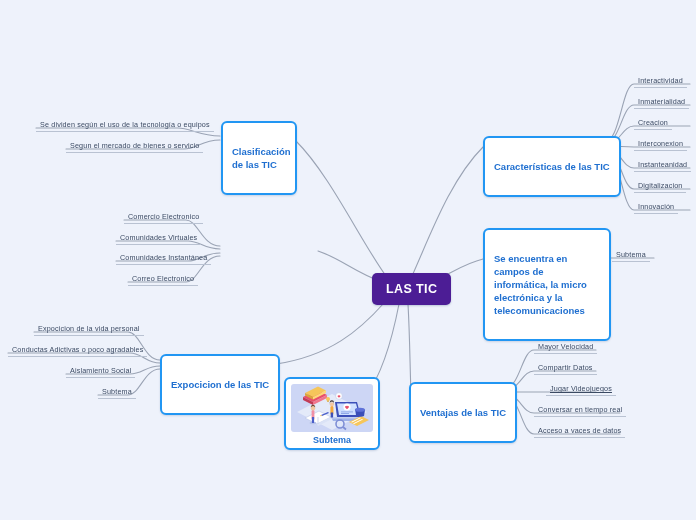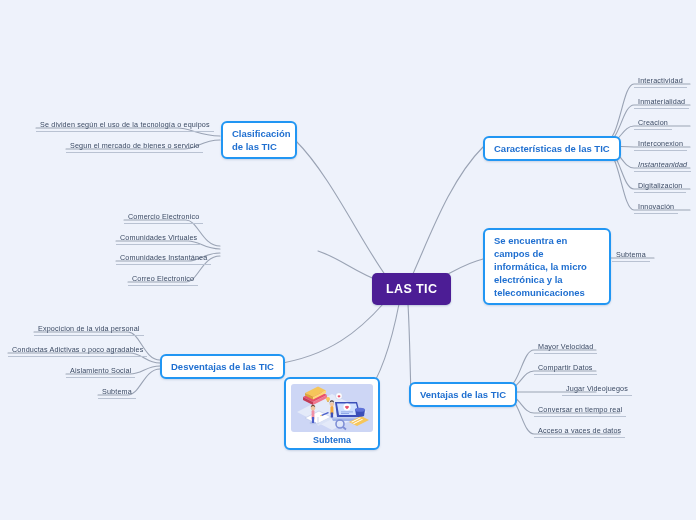--- a/index.html
+++ b/index.html
@@ -49,21 +49,21 @@
   
   .branch-node {
     position: absolute;
     background: #ffffff;
     border: 2px solid #2196f3;
     border-radius: 6px;
     color: #1f6fd0;
     font-weight: bold;
     font-size: 9.5px;
     line-height: 13px;
-    padding: 4px 9px;
+    padding: 22px 9px;
     box-shadow: 0 1px 2px rgba(40,70,120,0.18);
     z-index: 4;
     box-sizing: border-box;
   }
   .branch-node.wrap { white-space: normal; }
   .branch-node.nowrap { white-space: nowrap; }
 
   
   .leaf {
     position: absolute;
@@ -180,21 +180,21 @@
     <span>Comunidades Virtuales</span>
   </div>
   <div class="leaf left" style="left:116px; top:253px;">
     <span>Comunidades Instantánea</span>
   </div>
   <div class="leaf left" style="left:128px; top:274px;">
     <span>Correo Electronico</span>
   </div>
 
   <div class="branch-node nowrap" style="left:160px; top:354px;">
-    <span>Desventajas de las TIC</span>
+    <span>Expocicion de las TIC</span>
   </div>
   <div class="leaf left" style="left:34px; top:324px;">
     <span>Expocicion de la vida personal</span>
   </div>
   <div class="leaf left" style="left:8px; top:345px;">
     <span>Conductas Adictivas o poco agradables</span>
   </div>
   <div class="leaf left" style="left:66px; top:366px;">
     <span>Aislamiento Social</span>
   </div>
@@ -273,21 +273,21 @@
   </div>
   <div class="leaf right" style="left:634px; top:97px;">
     <span>Inmaterialidad</span>
   </div>
   <div class="leaf right" style="left:634px; top:118px;">
     <span>Creacion</span>
   </div>
   <div class="leaf right" style="left:634px; top:139px;">
     <span>Interconexion</span>
   </div>
-  <div class="leaf right" style="left:634px; top:160px;font-style:italic;">
+  <div class="leaf right" style="left:634px; top:160px;">
     <span>Instanteanidad</span>
   </div>
   <div class="leaf right" style="left:634px; top:181px;">
     <span>Digitalizacion</span>
   </div>
   <div class="leaf right" style="left:634px; top:202px;">
     <span>Innovación</span>
   </div>
 
   <div class="branch-node wrap" style="left:483px; top:228px; width:128px;">
@@ -299,21 +299,21 @@
 
   <div class="branch-node nowrap" style="left:409px; top:382px;">
     <span>Ventajas de las TIC</span>
   </div>
   <div class="leaf right" style="left:534px; top:342px;">
     <span>Mayor Velocidad</span>
   </div>
   <div class="leaf right" style="left:534px; top:363px;">
     <span>Compartir Datos</span>
   </div>
-  <div class="leaf right" style="left:562px; top:384px;">
+  <div class="leaf right" style="left:546px; top:384px;text-decoration:underline;">
     <span>Jugar Videojuegos</span>
   </div>
   <div class="leaf right" style="left:534px; top:405px;">
     <span>Conversar en tiempo real</span>
   </div>
   <div class="leaf right" style="left:534px; top:426px;">
     <span>Acceso a vaces de datos</span>
   </div>
 
 </div>

